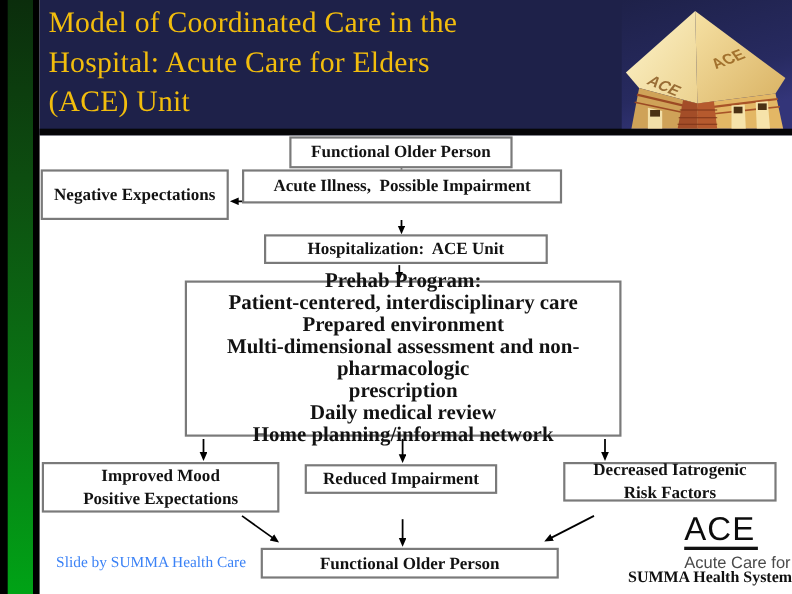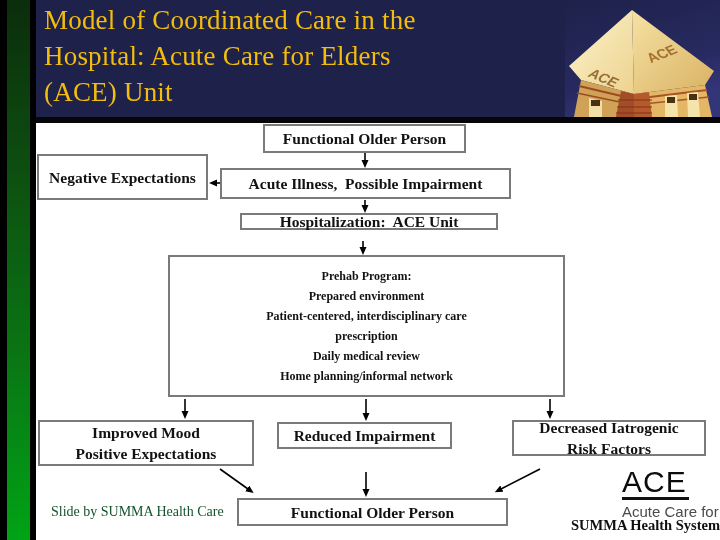--- a/index.html
+++ b/index.html
@@ -26,33 +26,33 @@
   .building{position:absolute;right:0;top:0;width:155px;height:117px;}
   
   .node{
     position:absolute;box-sizing:border-box;border:2px solid #7a7a7a;
     background:#fff;color:#121212;font-weight:bold;font-size:15.5px;
     display:flex;flex-direction:column;align-items:center;justify-content:center;
     text-align:center;line-height:21px;white-space:pre-wrap;
   }
   .node-functional-top{left:263px;top:124px;width:203px;height:29px;}
   .node-depressed{left:37px;top:154px;width:171px;height:46px;}
-  .node-acute{left:220px;top:168px;width:291px;height:31px;}
-  .node-hospitalization{left:240px;top:213px;width:258px;height:17px;}
-  .node-prehab{left:168px;top:255px;width:397px;height:142px;font-size:12px;line-height:20px;}
+  .node-acute{left:220px;top:154px;width:291px;height:31px;}
+  .node-hospitalization{left:240px;top:213px;width:258px;height:27px;}
+  .node-prehab{left:168px;top:255px;width:397px;height:142px;font-size:19px;line-height:20px;}
   .node-improved{left:38px;top:420px;width:216px;height:46px;}
   .node-reduced{left:277px;top:422px;width:175px;height:27px;}
   .node-decreased{left:512px;top:420px;width:194px;height:36px;}
   .node-functional-bottom{left:237px;top:498px;width:271px;height:28px;}
   
   .arrows{position:absolute;left:36px;top:123px;width:684px;height:417px;}
   
   .credit{
     position:absolute;left:51px;top:504px;width:220px;
-    font-size:14px;color:#14532d;font-weight:normal;
+    font-size:14px;color:#3b82f6;font-weight:normal;
   }
   .ace-logo{position:absolute;left:622px;top:468px;text-align:left;font-family:"Liberation Sans","DejaVu Sans",sans-serif;}
   .ace-word{
     display:inline-block;font-size:30px;line-height:28px;color:#0c0c0c;
     letter-spacing:1px;border-bottom:3px solid #111;padding:0 2px 1px 0;
   }
   .ace-tagline{font-size:15px;color:#4a4a4a;margin-top:3px;white-space:nowrap;}
   .summa{
     position:absolute;left:571px;top:517px;width:145px;
     font-size:14.5px;font-weight:bold;color:#101010;white-space:nowrap;
@@ -151,22 +151,23 @@
   <div class="node node-acute">
     <div>Acute Illness,  Possible Impairment</div>
   </div>
 
   <div class="node node-hospitalization">
     <div>Hospitalization:  ACE Unit</div>
   </div>
 
   <div class="node node-prehab">
     <div>Prehab Program:</div>
+    <div>Patient-centered, interdisciplinary care</div>
     <div>Prepared environment</div>
-    <div>Patient-centered, interdisciplinary care</div>
+    <div>Multi-dimensional assessment and non-pharmacologic</div>
     <div>prescription</div>
     <div>Daily medical review</div>
     <div>Home planning/informal network</div>
   </div>
 
   <div class="node node-improved">
     <div>Improved Mood</div>
     <div>Positive Expectations</div>
   </div>
 

